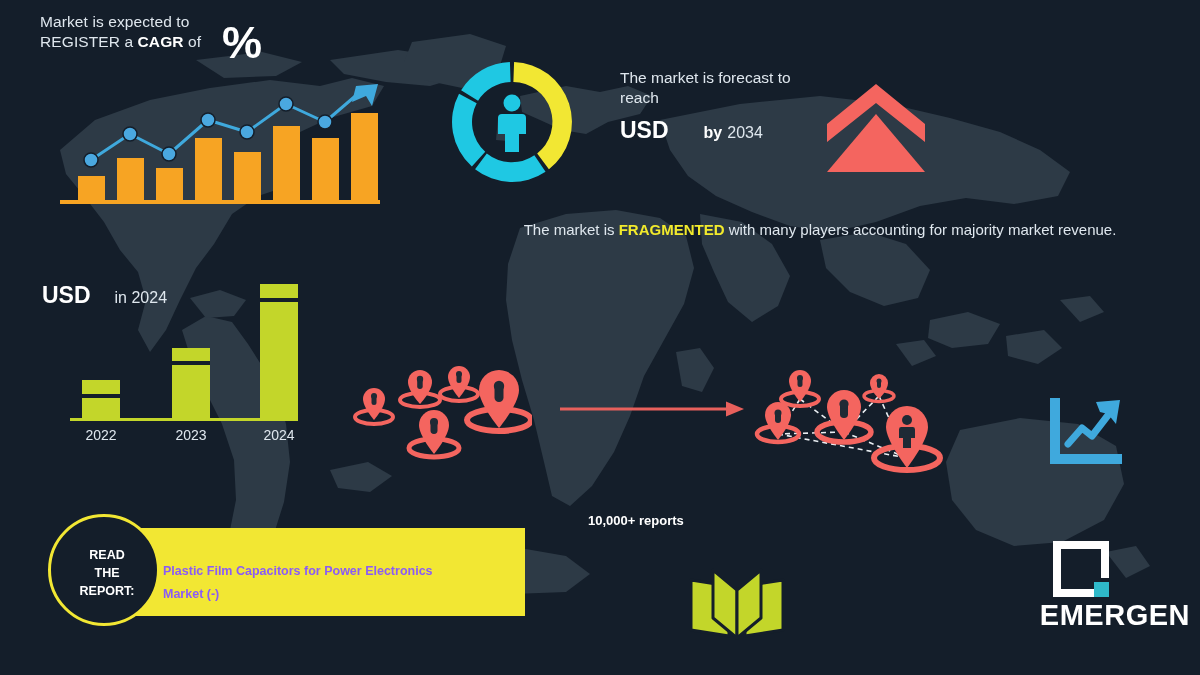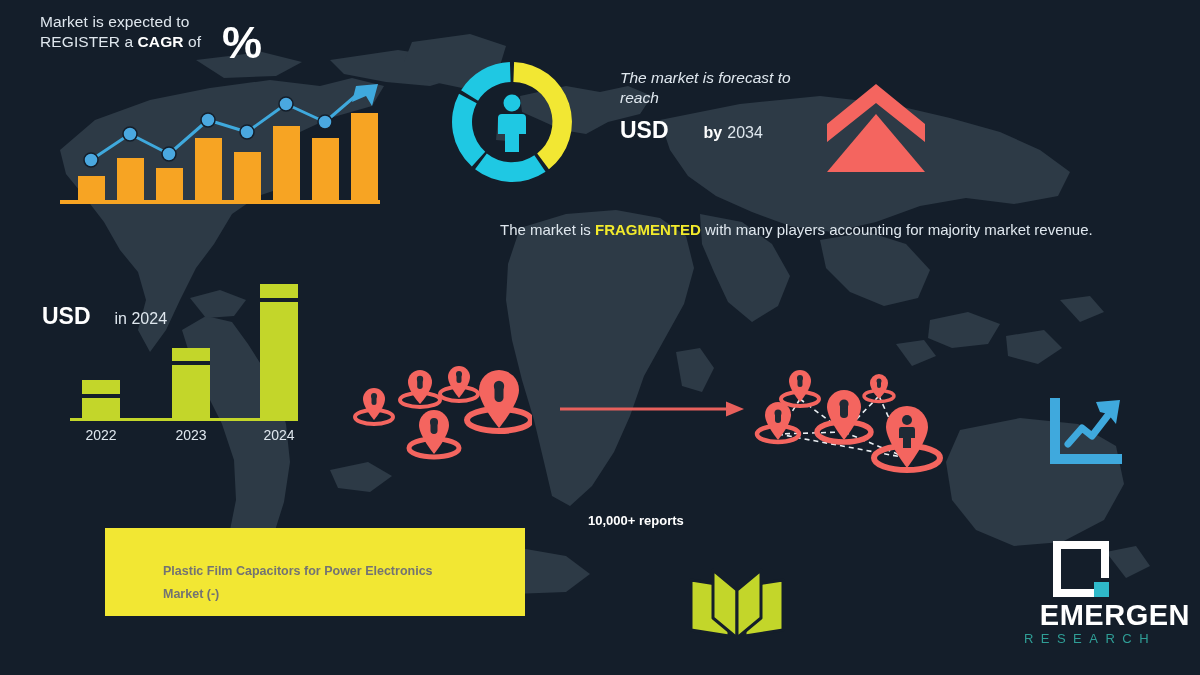--- a/index.html
+++ b/index.html
@@ -19,21 +19,21 @@
   
   #worldmap {
     position: absolute;
     inset: 0;
     width: 1200px;
     height: 675px;
     opacity: 1;
   }
   
   .txt { position: absolute; line-height: 1.32; }
-  .light { font-weight: 400; color: #dfe7ee; }
+  .light { font-weight: 400; color: #dfe7ee; text-align: center; }
   .bold  { font-weight: 700; color: #ffffff; }
 
   
   #cagr-text {
     left: 40px; top: 12px;
     font-size: 15.5px;
     width: 210px;
     letter-spacing: .1px;
   }
   #cagr-percent {
@@ -47,21 +47,20 @@
   #growthchart { position: absolute; left: 60px; top: 82px; }
 
   
   #donut { position: absolute; left: 438px; top: 48px; }
 
   
   #forecast-text {
     left: 620px; top: 68px;
     font-size: 15.5px;
     width: 235px;
-    font-style: italic;
   }
   #forecast-usd {
     left: 620px; top: 115px;
     font-size: 23px;
     font-weight: 700;
     color: #ffffff;
     white-space: nowrap;
   }
   #forecast-usd .by { font-size: 16px; font-weight: 700; margin-left: 35px; }
   #forecast-usd .yr { font-size: 16px; font-weight: 400; color: #dfe7ee; margin-left: 5px; }
@@ -82,21 +81,20 @@
     left: 42px; top: 255px;
     font-size: 15.5px;
     width: 240px;
   }
   #valued-usd {
     left: 42px; top: 280px;
     font-size: 23px;
     font-weight: 700;
     color: #ffffff;
     white-space: nowrap;
-    margin-top: 21px;
   }
   #valued-usd .in { font-size: 16px; font-weight: 400; color: #dfe7ee; margin-left: 24px; }
   #yearchart { position: absolute; left: 62px; top: 270px; }
 
   
   #pins-left  { position: absolute; left: 352px; top: 366px; }
   #flowarrow  { position: absolute; left: 560px; top: 400px; }
   #pins-right { position: absolute; left: 752px; top: 362px; }
 
   
@@ -105,21 +103,21 @@
     left: 105px; top: 528px;
     width: 420px; height: 88px;
     background: #f2e733;
   }
   #report-title {
     position: absolute;
     left: 163px; top: 560px;
     width: 330px;
     font-size: 12.5px;
     font-weight: 700;
-    color: #737373;
+    color: #8b5cf6;
     line-height: 1.85;
   }
   #report-circle {
     position: absolute;
     left: 48px; top: 514px;
     width: 112px; height: 112px;
     border-radius: 50%;
     background: #141e2a;
     border: 3px solid #f2e733;
     box-sizing: border-box;
@@ -406,35 +404,41 @@
         </g>
       </g>
     </g>
   </svg>
 
   <div id="report-banner"></div>
   <div id="report-title">
     <span>Plastic Film Capacitors for Power Electronics</span><br>
     <span>Market (-)</span>
   </div>
+  <div id="report-circle">
+    <div id="report-circle-label">
+      <span>READ</span>
+      <span>THE</span>
+      <span>REPORT:</span>
+    </div>
+  </div>
 
   <div class="txt" id="reports-count">10,000+ reports</div>
   <svg id="book" width="108" height="72" viewBox="0 0 108 72" xmlns="http://www.w3.org/2000/svg">
     <path d="M8 12 L46 18 L46 68 L8 62 Z" fill="#c3d62a" stroke="#141e2a" stroke-width="3" stroke-linejoin="round"></path>
     <path d="M100 12 L62 18 L62 68 L100 62 Z" fill="#c3d62a" stroke="#141e2a" stroke-width="3" stroke-linejoin="round"></path>
     <path d="M30 2 L54 22 L54 70 L30 50 Z" fill="#c3d62a" stroke="#141e2a" stroke-width="3" stroke-linejoin="round"></path>
     <path d="M78 2 L54 22 L54 70 L78 50 Z" fill="#c3d62a" stroke="#141e2a" stroke-width="3" stroke-linejoin="round"></path>
   </svg>
 
   <svg id="logo-arrow" width="80" height="72" viewBox="0 0 80 72" xmlns="http://www.w3.org/2000/svg">
     <path d="M4 2 L14 2 L14 58 L76 58 L76 68 L4 68 Z" fill="#3fa9dd"></path>
     <polyline points="22,48 36,32 46,40 66,14" fill="none" stroke="#3fa9dd" stroke-width="7" stroke-linejoin="round" stroke-linecap="round"></polyline>
     <path d="M50 6 L74 4 L70 28 L62 18 L54 16 Z" fill="#3fa9dd"></path>
   </svg>
   <svg id="logo-square" width="62" height="62" viewBox="0 0 62 62" xmlns="http://www.w3.org/2000/svg">
     <path d="M3 3 L59 3 L59 40 L51 40 L51 11 L3 11 Z" fill="#ffffff"></path>
     <path d="M3 3 L11 3 L11 51 L59 51 L59 59 L3 59 Z" fill="#ffffff"></path>
     <rect x="44" y="44" width="15" height="15" fill="#2fb9c9"></rect>
   </svg>
   <div class="txt" id="logo-emergen">EMERGEN</div>
-  <div class="txt" id="logo-research">RESEARCH</div>
 
 </div>
 
 </body></html>

